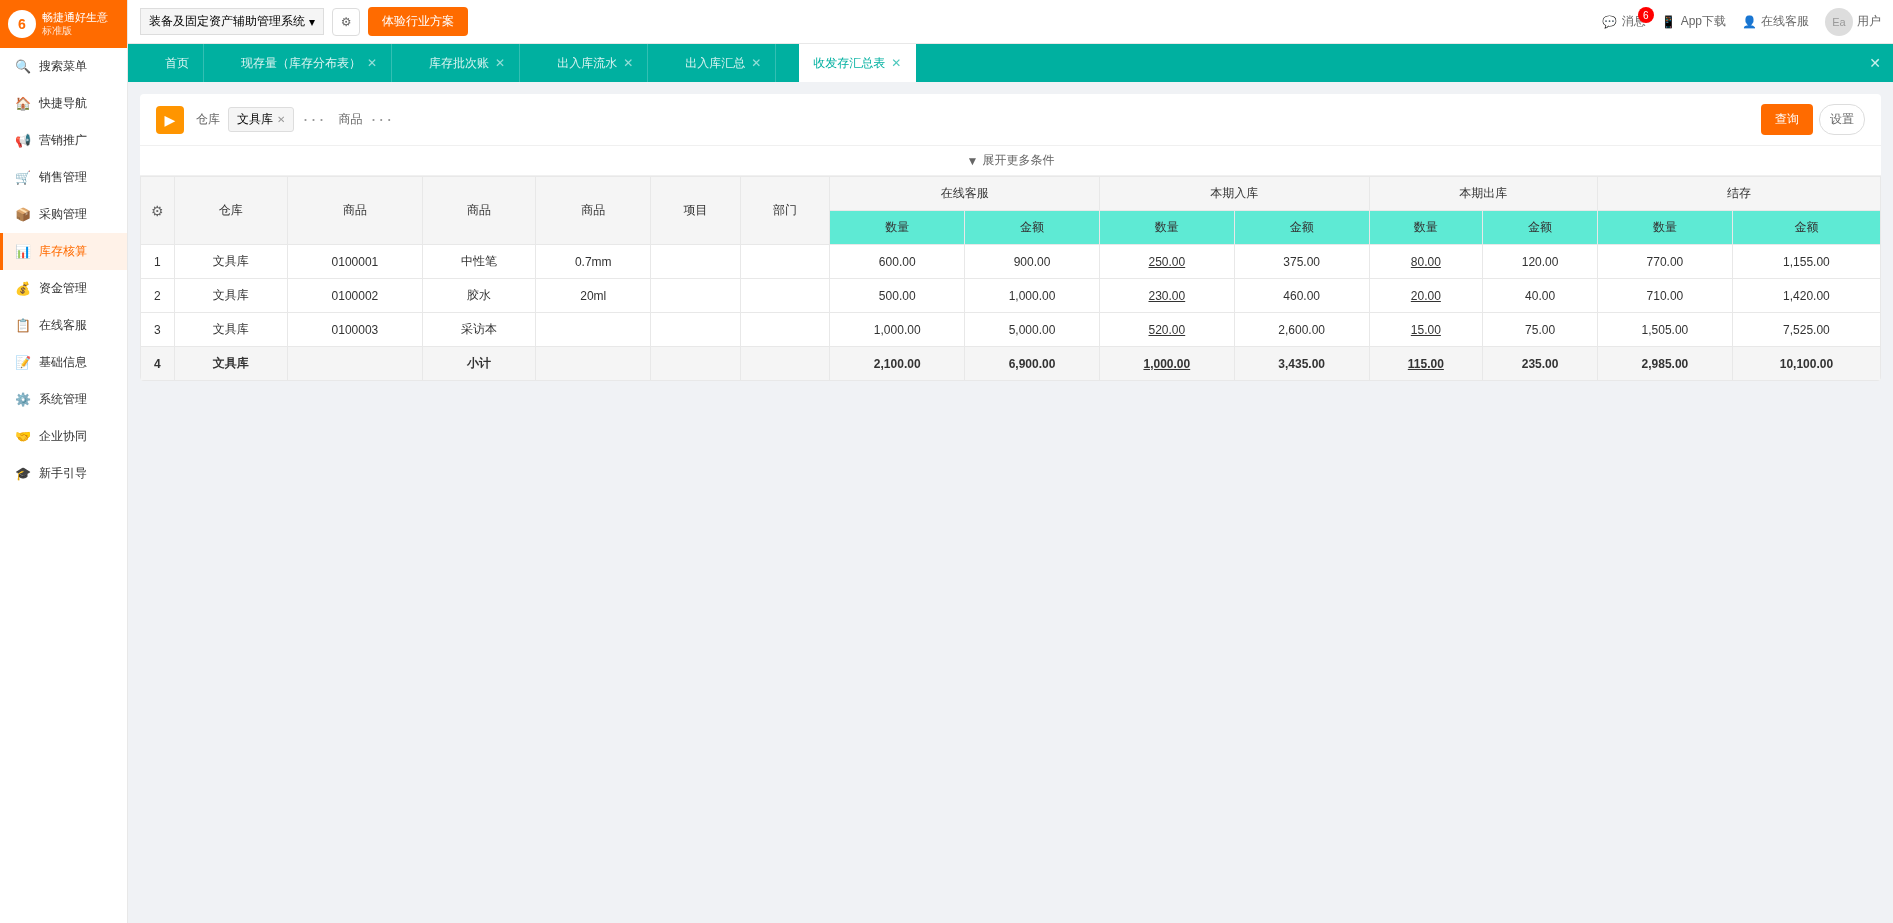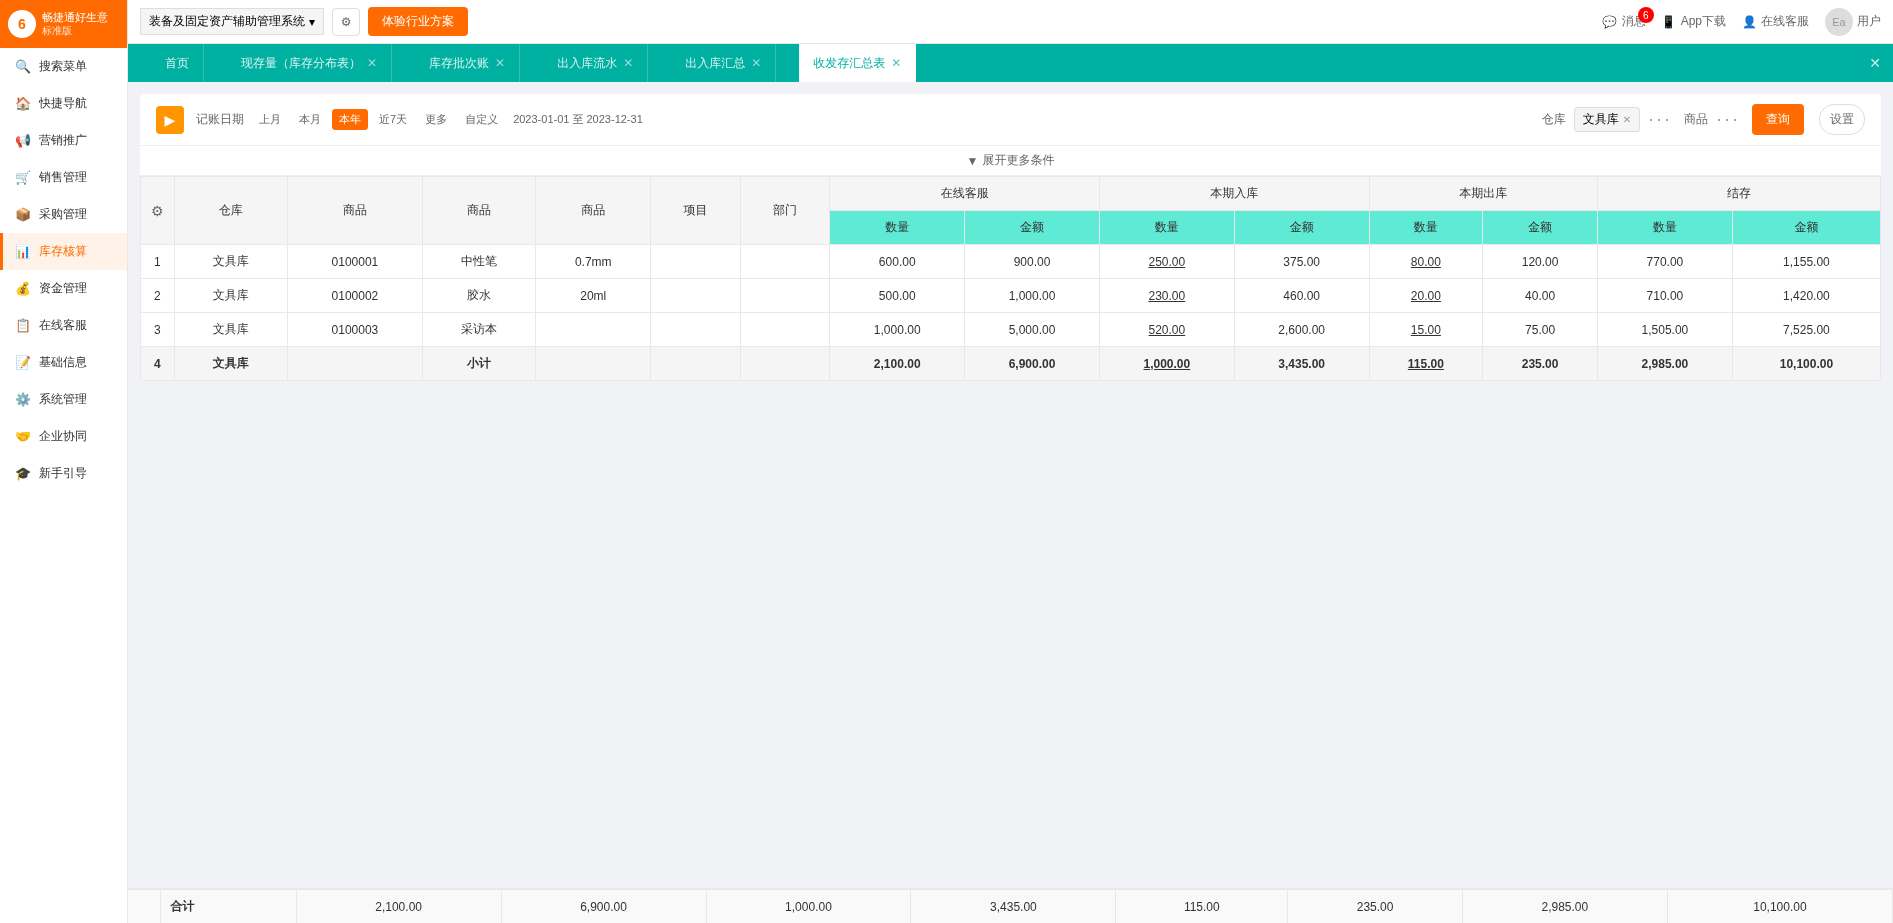--- a/index.html
+++ b/index.html
@@ -210,48 +210,33 @@
       </div>
       <div class="tab-end-close">✕</div>
   </div>
 
   <div class="content">
     <div class="page-card">
 
 
       <div class="filter-bar">
         <div class="filter-toggle">▶</div>
-        <div class="filter-group">
-          <span class="filter-label">记账日期</span>
-          <div class="date-shortcuts">
-
-          <span class="date-btn">上月</span>
-              <span class="date-btn">本月</span>
-              <span class="date-btn active">本年</span>
-              <span class="date-btn">近7天</span>
-              <span class="date-btn">更多</span>
-              <span class="date-btn">自定义</span>
-            </div>
-          <div>
-            <div class="date-range">2023-01-01 至 2023-12-31</div>
-          </div>
-        </div>
         <div class="filter-section">
           <span class="filter-label">仓库</span>
           <div class="filter-tag">
             <span>文具库</span>
             <span class="filter-tag-close">✕</span>
           </div>
           <span class="filter-more">···</span>
         </div>
         <div class="filter-section">
           <span class="filter-label">商品</span>
           <span class="filter-more">···</span>
         </div>
-        <div style="margin-left:auto; display:flex; gap:15px;">
+        <div style="margin-left:auto; display:flex; gap:6px;">
           <button class="query-btn">查询</button>
           <button class="settings-btn">设置</button>
         </div>
       </div>
 
       <div class="expand-conditions">
         <span class="expand-btn">
           <span>▼</span>
           <span>展开更多条件</span>
         </span>
@@ -355,32 +340,14 @@
   <td>2,985.00</td>
   <td>10,100.00</td>
 </tr>
             </tbody>
         </table>
       </div>
 
     </div>
   </div>
 
-  <div class="footer-total">
-    <table>
-      <tbody>
-          <tr>
-        <td style="width:32px;"></td>
-        <td colspan="6" style="text-align:left; font-weight:bold;">合计</td>
-        <td>2,100.00</td>
-        <td>6,900.00</td>
-        <td>1,000.00</td>
-        <td>3,435.00</td>
-        <td>115.00</td>
-        <td>235.00</td>
-        <td>2,985.00</td>
-        <td>10,100.00</td>
-      </tr>
-    </tbody>
-      </table>
-  </div>
 
 </div>
 
 </body></html>

